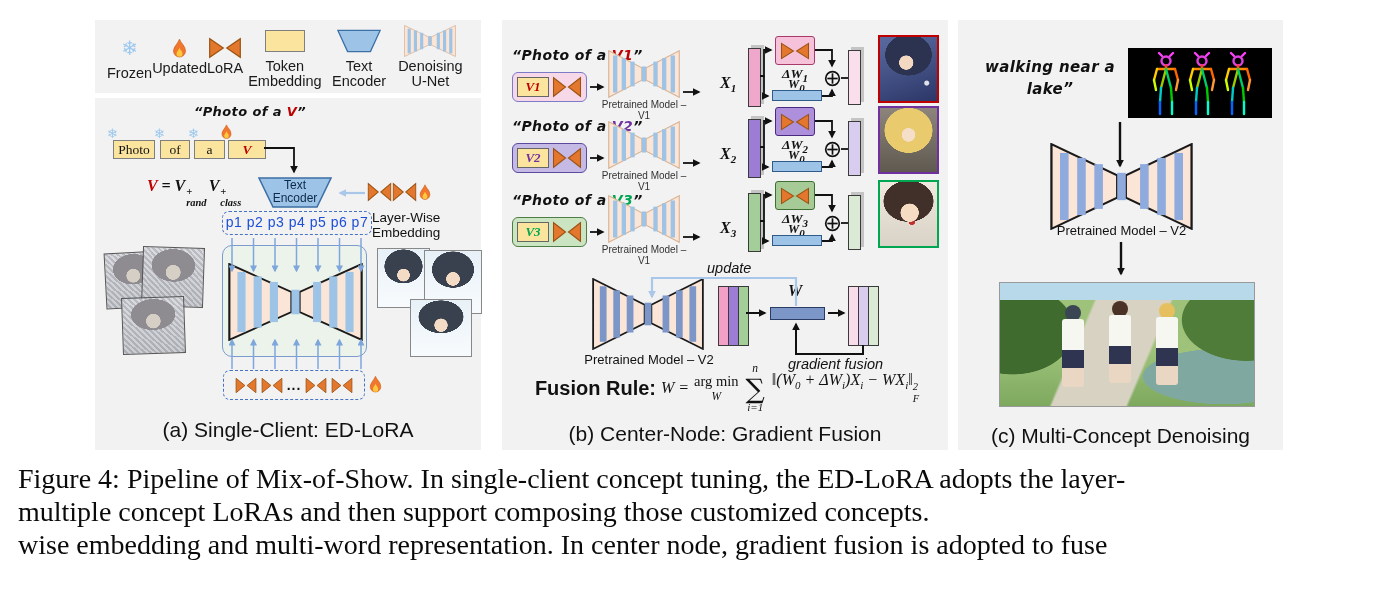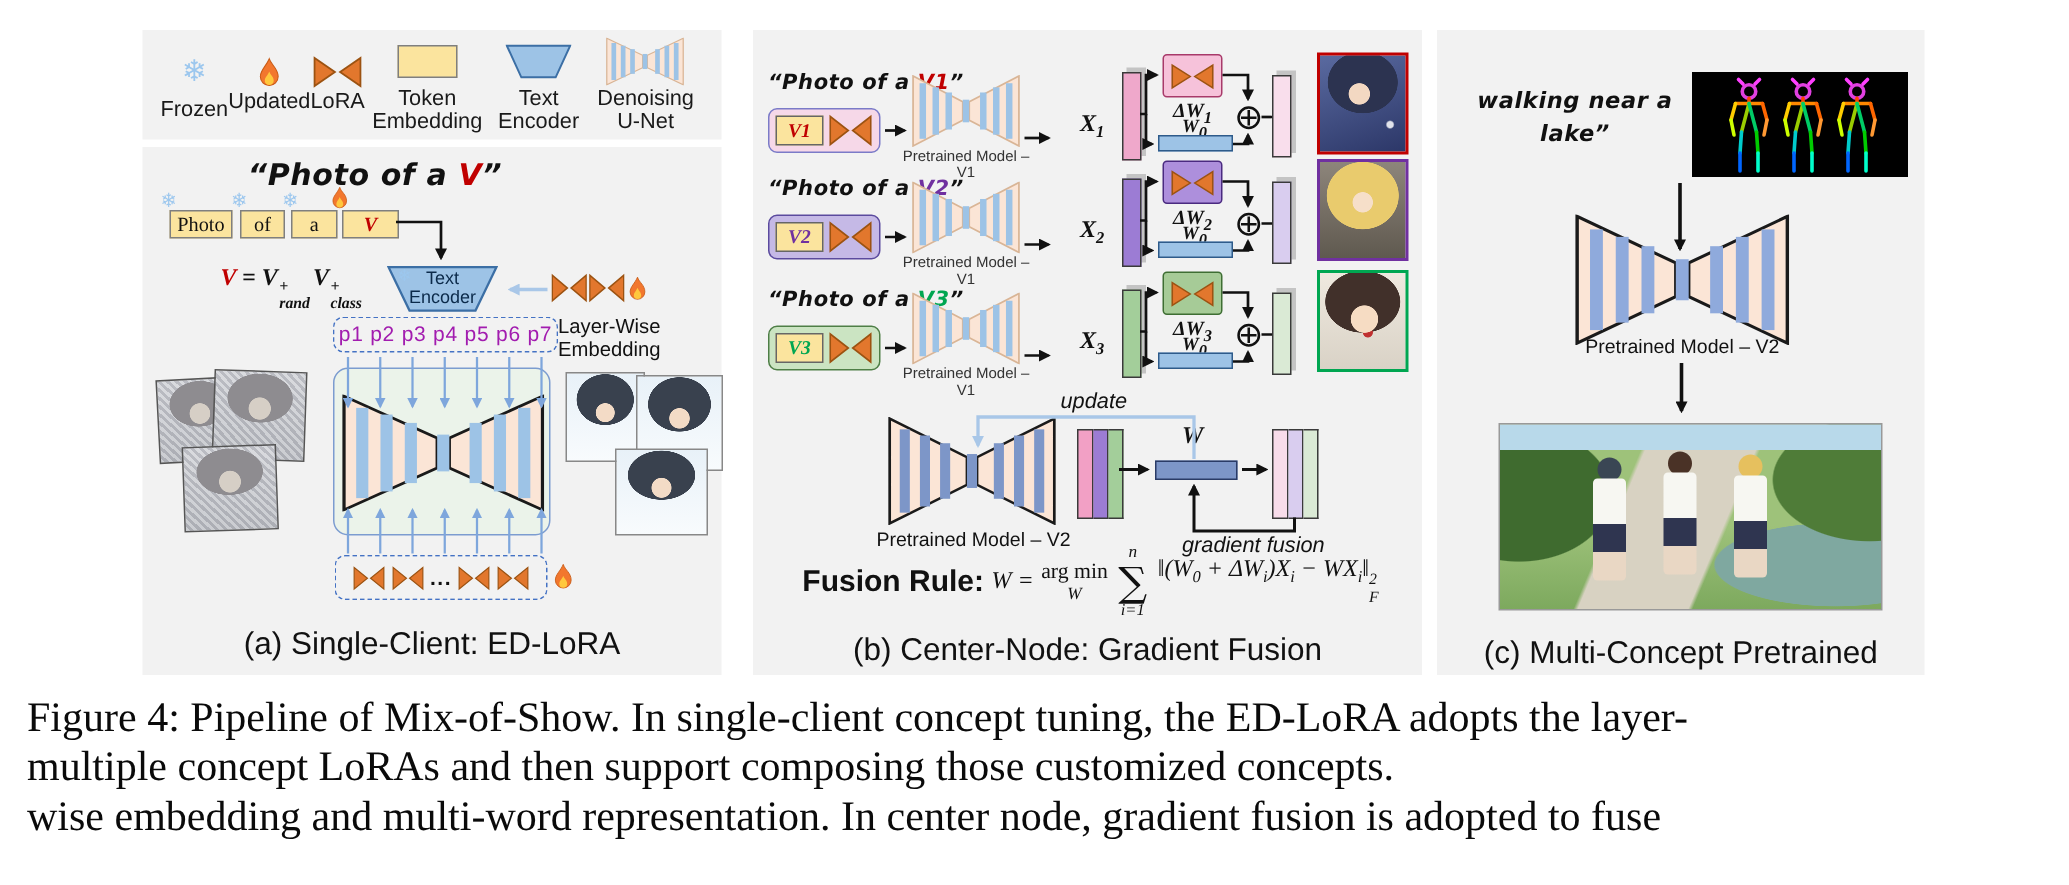--- a/index.html
+++ b/index.html
@@ -28,32 +28,32 @@
   .lora-svg{display:inline-block;}
   .unet-svg{position:absolute;}
   .vbar{position:absolute;border:1px solid #3a3a3a;box-shadow:3px -3px 0 0 rgba(140,140,140,.45);}
   .stack{position:absolute;display:flex;}
   .stack div{width:9px;height:58px;border:1px solid #3a3a3a;border-left-width:0;}
   .stack div:first-child{border-left-width:1px;}
   .panel-caption{position:absolute;left:0;right:0;text-align:center;font-size:21px;color:#111;}
 
   
   .panel-a{left:95px;top:98px;width:386px;height:352px;}
-  .pa-prompt{position:absolute;left:60px;top:6px;width:190px;text-align:center;font-size:20px;}
+  .pa-prompt{position:absolute;left:60px;top:6px;width:190px;text-align:center;font-size:13px;}
   .tok{position:absolute;top:42px;height:15px;padding:1px 0;background:#FBE49E;border:1px solid #7F7F7F;font-family:"Liberation Serif",serif;font-size:13.5px;text-align:center;line-height:15px;}
   .tok-v{font-family:"Liberation Serif",serif;font-style:italic;font-weight:bold;}
   .pa-snow{position:absolute;font-size:13px;color:#9CC7EE;line-height:1;z-index:3;}
   .pa-flame{position:absolute;z-index:3;}
   .pa-formula{position:absolute;left:52px;top:79px;font-size:16px;}
   .pa-formula .ss{font-size:10.5px;}
   .trap{position:absolute;left:163px;top:79px;width:74px;height:31px;}
   .trap-label{position:absolute;left:11px;top:2px;width:52px;text-align:center;font-size:12px;line-height:13px;color:#0b2a4a;}
   .pa-lora{position:absolute;left:272px;top:84px;display:flex;align-items:center;}
   .layerwise{position:absolute;left:277px;top:112px;width:92px;font-size:13.5px;line-height:15px;}
-  .pbox{position:absolute;left:127px;top:113px;width:150px;height:24px;border:1.5px dashed #4472C4;border-radius:7px;box-sizing:border-box;text-align:center;font-size:14px;line-height:21px;letter-spacing:.5px;color:#a21caf;}
+  .pbox{position:absolute;left:127px;top:113px;width:150px;height:24px;border:1.5px dashed #4472C4;border-radius:7px;box-sizing:border-box;text-align:center;font-size:14px;line-height:21px;letter-spacing:.5px;color:#1d4ed8;}
   .unet-a{position:absolute;left:127px;top:147px;width:145px;height:112px;background:#EBF3EA;border:1.5px solid #7C9CD0;border-radius:10px;box-sizing:border-box;}
   .lorabox{position:absolute;left:128px;top:272px;width:142px;height:30px;border:1.5px dashed #4472C4;border-radius:7px;box-sizing:border-box;display:flex;align-items:center;justify-content:center;gap:4px;}
   .loradots{font-weight:bold;font-size:14px;letter-spacing:1px;}
   .ph{position:absolute;border:1px solid #777;box-sizing:border-box;}
   .ph-n{border-color:#555;background:
     radial-gradient(circle at 50% 42%, #d6cfc6 0 16%, transparent 17%),
     radial-gradient(ellipse 62% 48% at 50% 30%, #8e8c90 0 58%, transparent 59%),
     repeating-linear-gradient(45deg, rgba(255,255,255,.3) 0 2px, rgba(150,150,158,.28) 2px 4px),
     linear-gradient(180deg,#c9cbd1,#b4b7bd);}
   .ph-c{border-color:#888;background:
@@ -646,21 +646,21 @@
       <div class="girl" style="left:58px;top:22px;--hair:#3a4654"></div>
       <div class="girl" style="left:105px;top:18px;--hair:#4a3226"></div>
       <div class="girl" style="left:152px;top:20px;--hair:#e6c05e"></div>
     </div>
 
     <svg class="wires" width="325" height="430">
       <path d="M162,102 L162,146" fill="none" stroke="#111" stroke-width="2.4" marker-end="url(#mb)"></path>
       <path d="M163,222 L163,254" fill="none" stroke="#111" stroke-width="2.4" marker-end="url(#mb)"></path>
     </svg>
 
-    <div class="panel-caption" style="top:404px">(c) Multi-Concept Pretrained</div>
+    <div class="panel-caption" style="top:404px">(c) Multi-Concept Denoising</div>
   </div>
 
   <div class="fig-caption">
     <div>Figure 4: Pipeline of Mix-of-Show. In single-client concept tuning, the ED-LoRA adopts the layer-</div>
     <div>multiple concept LoRAs and then support composing those customized concepts.</div>
     <div>wise embedding and multi-word representation. In center node, gradient fusion is adopted to fuse</div>
   </div>
 </div>
 
 </body></html>

